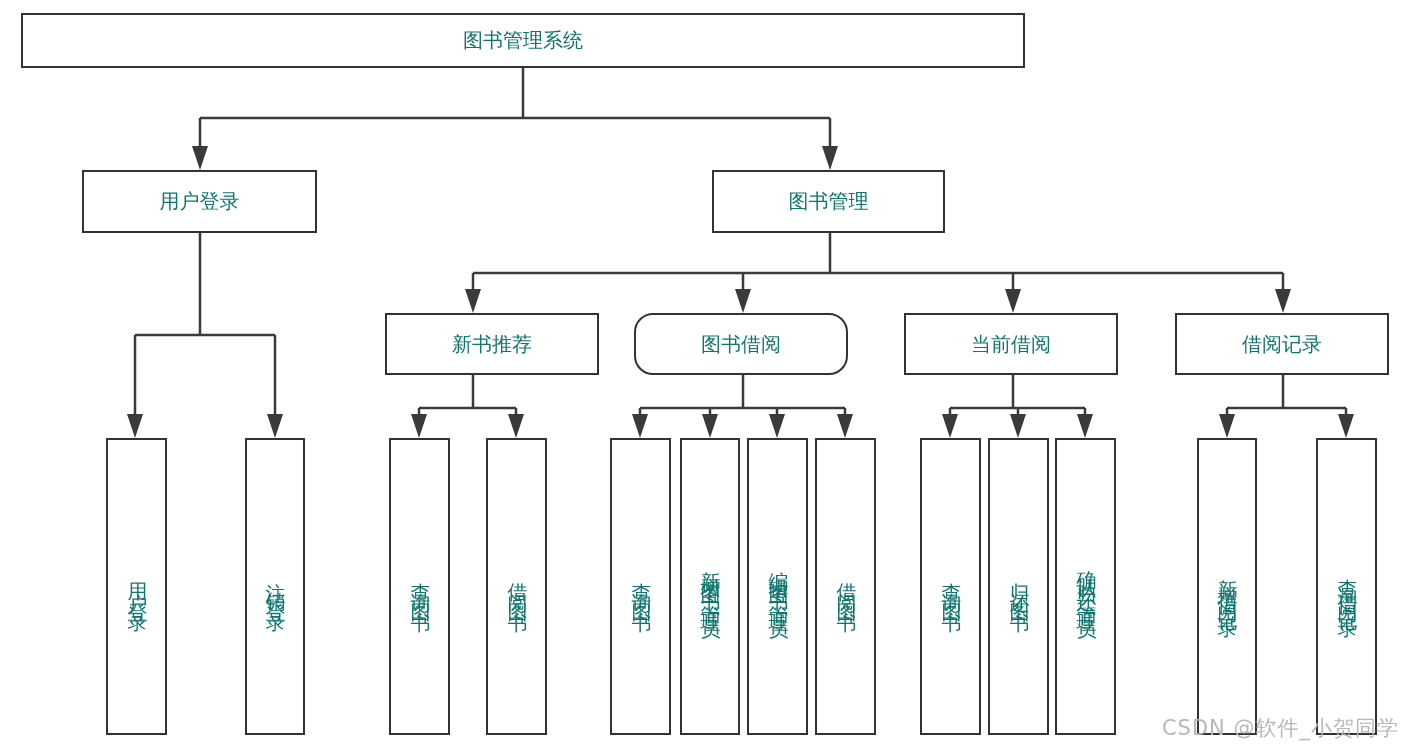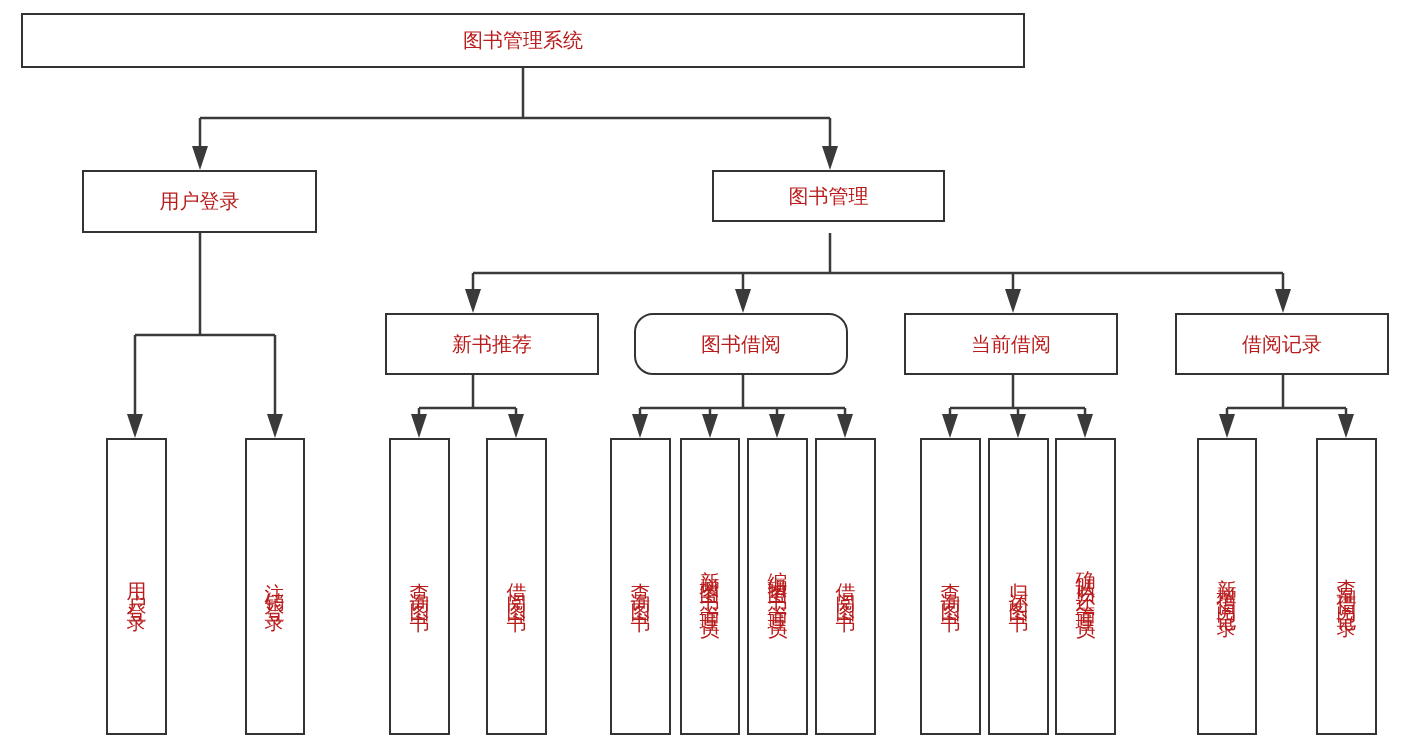--- a/index.html
+++ b/index.html
@@ -5,23 +5,24 @@
   html,body { margin:0; padding:0; background:#ffffff; }
   .stage {
     position:relative; width:1405px; height:747px; background:#ffffff;
     font-family:"DejaVu Sans","Liberation Sans",sans-serif;
     overflow:hidden;
   }
   .connectors { position:absolute; left:0; top:0; z-index:1; }
   .box {
     position:absolute; box-sizing:border-box;
     border:2px solid #333333; background:#ffffff;
-    color:#b91c1c; font-size:20px; z-index:2;
+    color:#0f766e; font-size:20px; z-index:2;
     display:flex; align-items:center; justify-content:center;
     white-space:nowrap;
+    font-family:Liberation Mono, monospace;
   }
   .box.vertical {
     display:block;
     writing-mode:vertical-rl; text-orientation:mixed;
     text-align:center; line-height:57px; letter-spacing:10px;
     white-space:normal;
   }
   .watermark {
     position:absolute; right:6px; bottom:5px; z-index:3;
     font-size:21px; color:#b7b7b7; letter-spacing:1px;
@@ -68,21 +69,21 @@
       <polygon points="1010,414 1026,414 1018,438"></polygon>
       <polygon points="1077,414 1093,414 1085,438"></polygon>
       <polygon points="1219,414 1235,414 1227,438"></polygon>
       <polygon points="1338,414 1354,414 1346,438"></polygon>
     </g>
   </svg>
 
   <div class="box" style="left:21px; top:13px; width:1004px; height:55px;">图书管理系统</div>
 
   <div class="box" style="left:82px; top:170px; width:235px; height:63px;">用户登录</div>
-  <div class="box" style="left:712px; top:170px; width:233px; height:52px;">图书管理</div>
+  <div class="box" style="left:712px; top:170px; width:233px; height:63px;">图书管理</div>
 
   <div class="box" style="left:385px; top:313px; width:214px; height:62px;">新书推荐</div>
   <div class="box" style="left:634px; top:313px; width:214px; height:62px;border-radius:19px;">图书借阅</div>
   <div class="box" style="left:904px; top:313px; width:214px; height:62px;">当前借阅</div>
   <div class="box" style="left:1175px; top:313px; width:214px; height:62px;">借阅记录</div>
 
   <div class="box vertical" style="left:106px; top:438px; width:61px; height:297px;">用户登录</div>
   <div class="box vertical" style="left:245px; top:438px; width:60px; height:297px;">注销登录</div>
 
   <div class="box vertical" style="left:389px; top:438px; width:61px; height:297px;">查询图书</div>
@@ -93,14 +94,15 @@
   <div class="box vertical" style="left:747px; top:438px; width:61px; height:297px; letter-spacing:7px;">编辑图书（管理员）</div>
   <div class="box vertical" style="left:815px; top:438px; width:61px; height:297px;">借阅图书</div>
 
   <div class="box vertical" style="left:920px; top:438px; width:61px; height:297px;">查询图书</div>
   <div class="box vertical" style="left:988px; top:438px; width:61px; height:297px;">归还图书</div>
   <div class="box vertical" style="left:1055px; top:438px; width:61px; height:297px; letter-spacing:7px;">确认归还（管理员）</div>
 
   <div class="box vertical" style="left:1197px; top:438px; width:60px; height:297px; letter-spacing:8px;">新增借阅记录</div>
   <div class="box vertical" style="left:1316px; top:438px; width:61px; height:297px; letter-spacing:8px;">查询借阅记录</div>
 
+  <div class="watermark">CSDN @软件_小贺同学</div>
 
 </div>
 
 </body></html>

